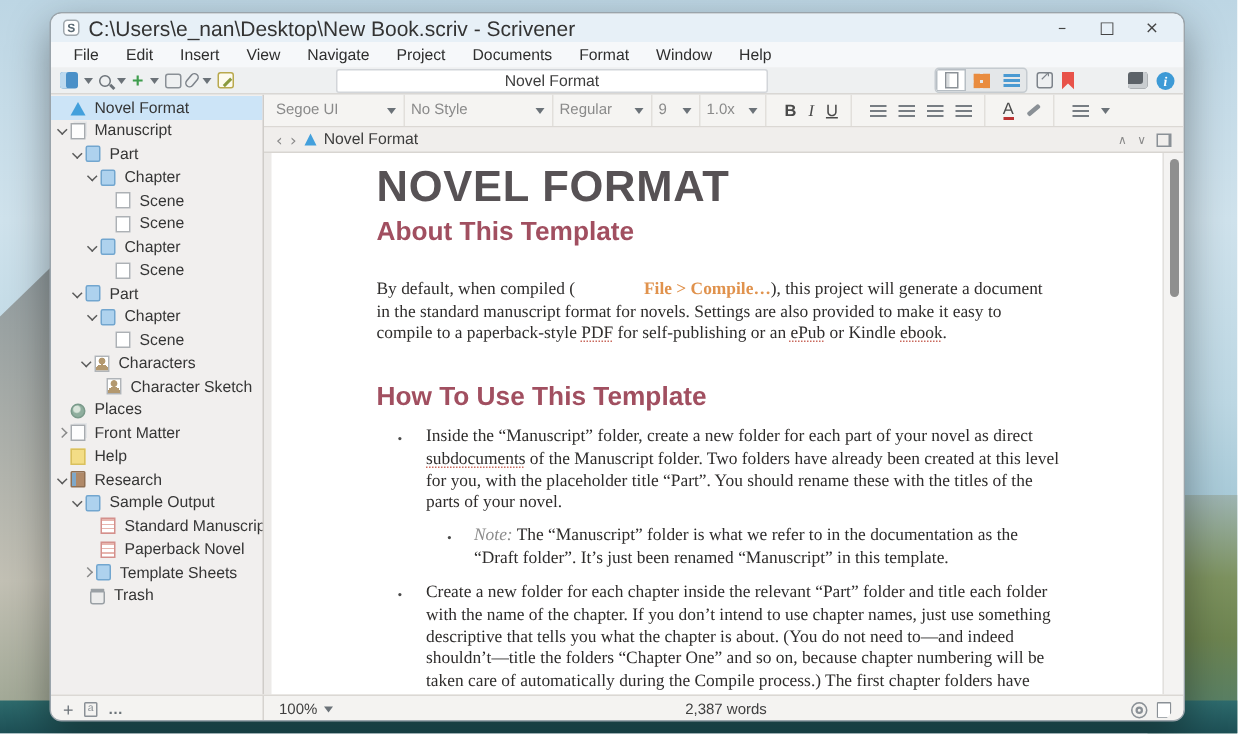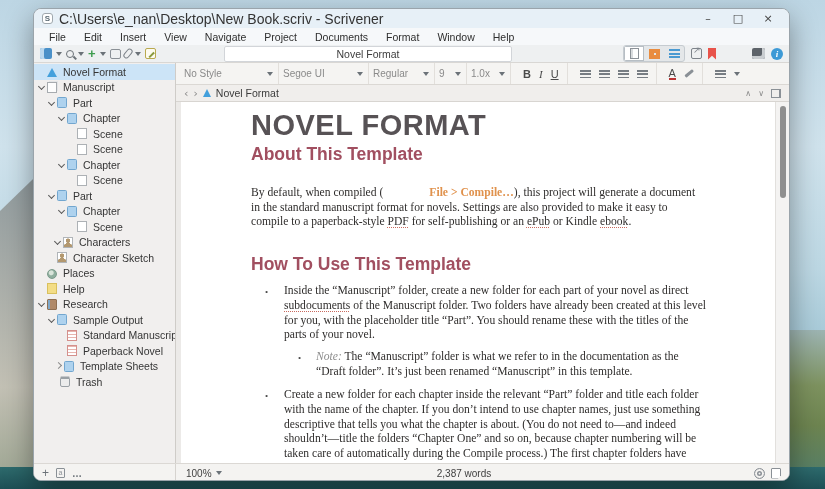--- a/index.html
+++ b/index.html
@@ -159,21 +159,21 @@
   
   .statusbar { height:19px; background:#f4f3f1; border-top:1px solid #dbd8d4; display:flex;
     align-items:center; position:relative; font-size:10px; color:#4a4a4a; }
   .sb-left { width:142px; display:flex; align-items:center; gap:7px; padding-left:8px;
     border-right:1px solid #d6d3cf; height:100%; }
   .sb-plus { font-size:12px; color:#6b7278; }
   .sb-docbox { width:9px; height:10px; border:1.2px solid #8a9096; border-radius:1px; font-size:7px;
     line-height:8px; text-align:center; color:#8a9096; }
   .sb-more { letter-spacing:1px; color:#6b7278; font-weight:bold; }
   .sb-zoom { display:flex; align-items:center; gap:4px; padding-left:10px; color:#3f3f3f; }
-  .sb-words { position:absolute; left:430px; transform:translateX(-50%); color:#3f3f3f; }
+  .sb-words { position:absolute; left:450px; transform:translateX(-50%); color:#3f3f3f; }
   .sb-right { margin-left:auto; display:flex; align-items:center; gap:6px; padding-right:8px; }
   .i-target { width:11px; height:11px; border-radius:50%; border:1.3px solid #8a9096;
     box-shadow:inset 0 0 0 2px #f4f3f1, inset 0 0 0 3.5px #8a9096; }
   .i-pageflag { width:10px; height:11px; border:1.2px solid #8a9096; border-radius:1px;
     clip-path:polygon(0 0,100% 0,100% 70%,70% 100%,0 100%); background:#fff; }
 </style>
 </head>
 <body>
 
 <div class="desktop">
@@ -297,31 +297,36 @@
           <div class="brow" style="padding-left: 34px;">
             <span class="chev"></span>
             <span class="bicon i-paper"></span>
             <span class="blabel">Scene</span>
           </div>
           <div class="brow" style="padding-left: 20px;">
             <span class="chev open"></span>
             <span class="bicon i-person"></span>
             <span class="blabel">Characters</span>
           </div>
-          <div class="brow" style="padding-left: 14px;">
+          <div class="brow" style=" margin-left: 28px;">
             <span class="chev"></span>
             <span class="bicon i-person"></span>
             <span class="blabel">Character Sketch</span>
           </div>
           <div class="brow" style="padding-left: 4px;">
             <span class="chev"></span>
             <span class="bicon i-globe"></span>
             <span class="blabel">Places</span>
           </div>
           <div class="brow" style="padding-left: 4px;">
+            <span class="chev closed"></span>
+            <span class="bicon i-stack"></span>
+            <span class="blabel">Front Matter</span>
+          </div>
+          <div class="brow" style="padding-left: 4px;">
             <span class="chev"></span>
             <span class="bicon i-sticky"></span>
             <span class="blabel">Help</span>
           </div>
           <div class="brow" style="padding-left: 4px;">
             <span class="chev open"></span>
             <span class="bicon i-book"></span>
             <span class="blabel">Research</span>
           </div>
           <div class="brow" style="padding-left: 14px;">
@@ -348,26 +353,26 @@
             <span class="chev"></span>
             <span class="bicon i-trash"></span>
             <span class="blabel">Trash</span>
           </div>
         </div>
     </div>
 
     <div class="editor-col">
 
       <div class="formatbar">
+        <div class="fb-drop" style="width:86px">
+          <span>Segoe UI</span>
+            <span class="caret"></span>
+        </div>
         <div class="fb-drop" style="width:95px">
           <span>No Style</span>
-            <span class="caret"></span>
-        </div>
-        <div class="fb-drop" style="width:86px">
-          <span>Segoe UI</span>
             <span class="caret"></span>
         </div>
         <div class="fb-drop" style="width:62px">
           <span>Regular</span>
             <span class="caret"></span>
         </div>
         <div class="fb-drop" style="width:28px">
           <span>9</span>
             <span class="caret"></span>
         </div>

